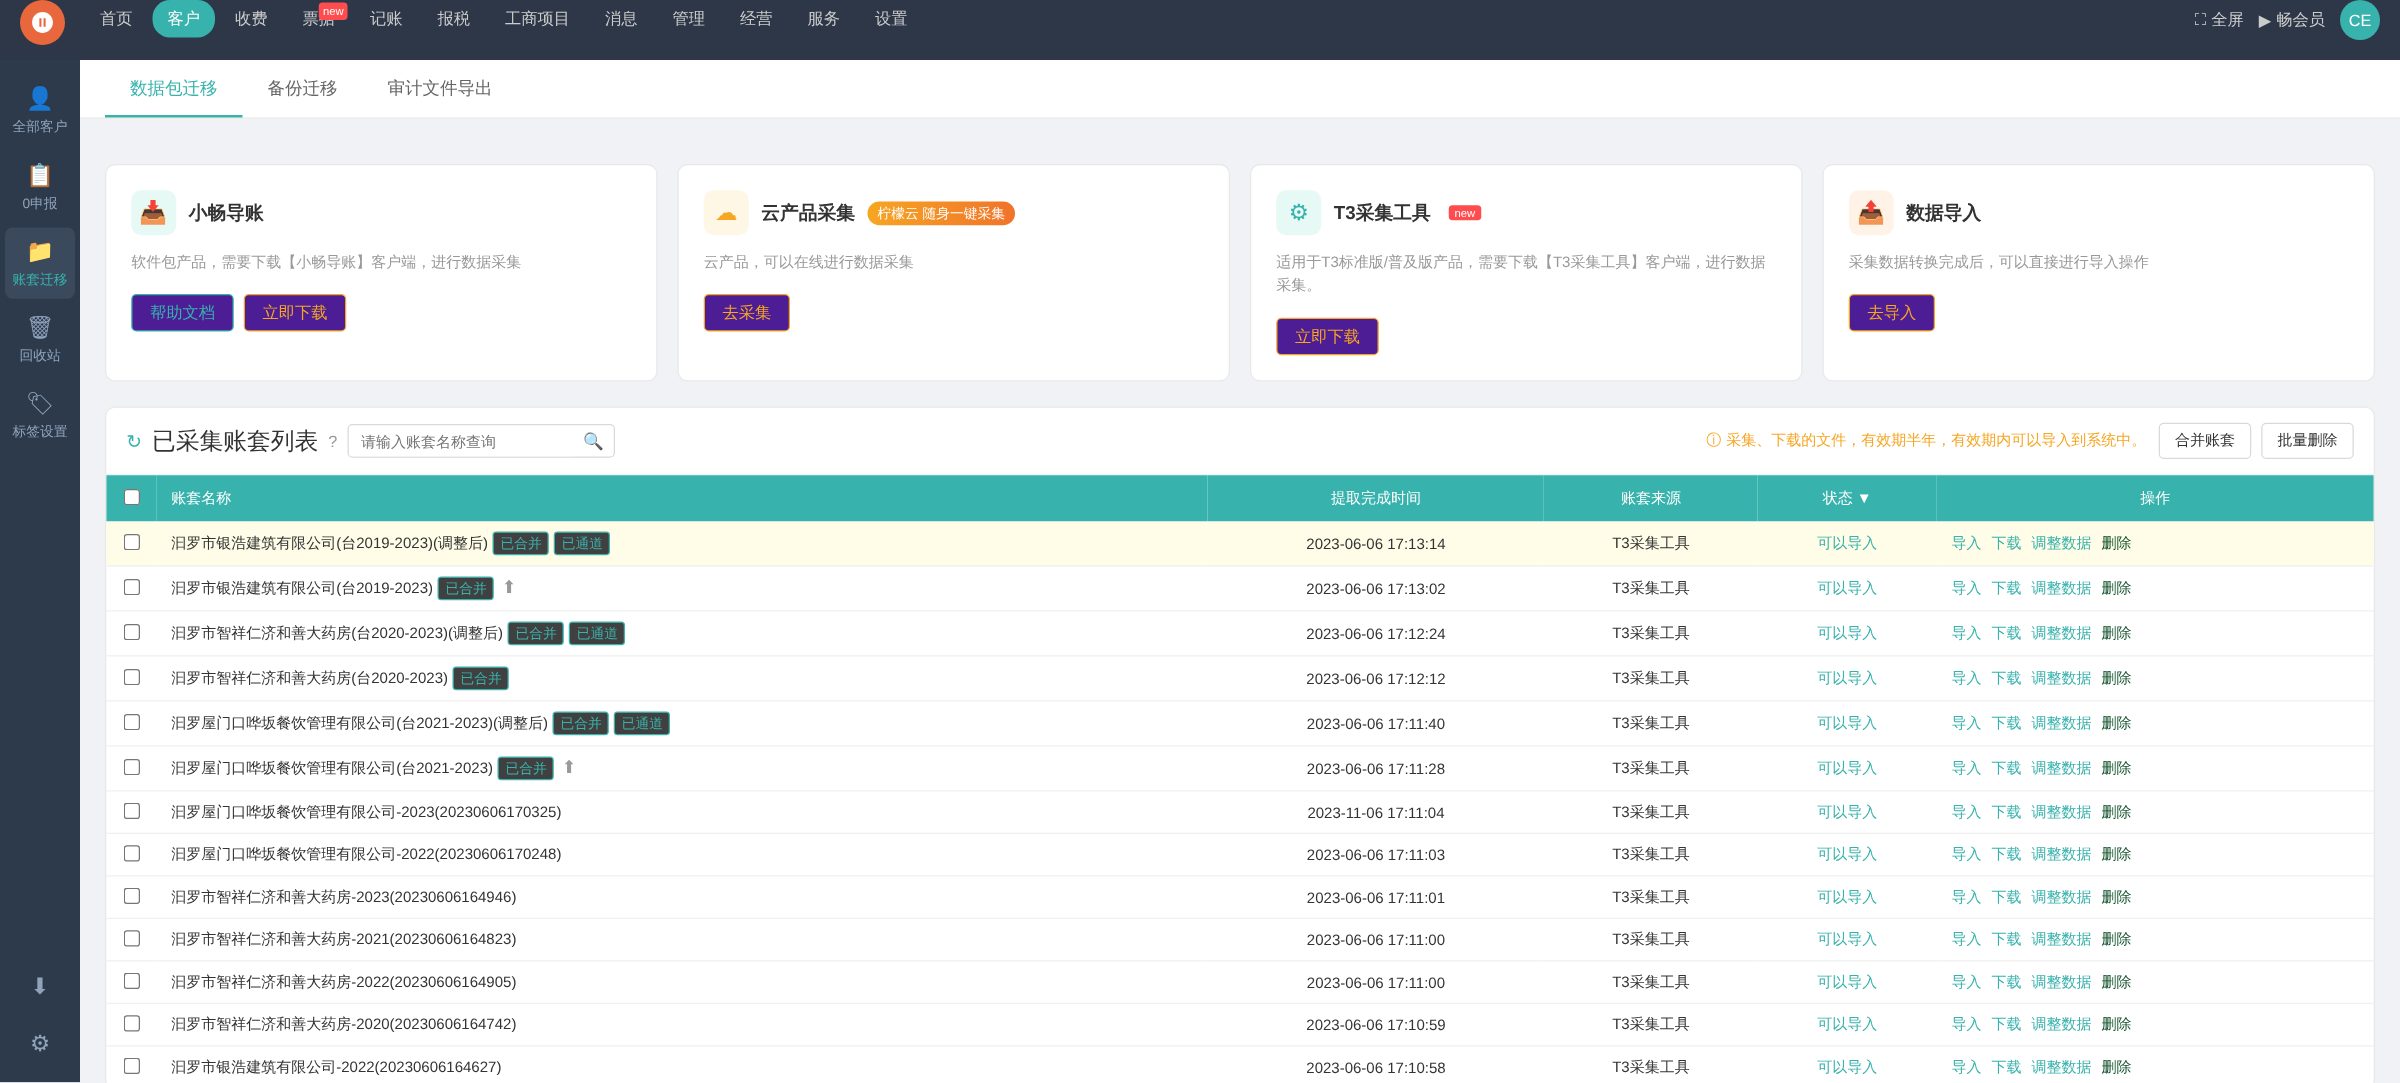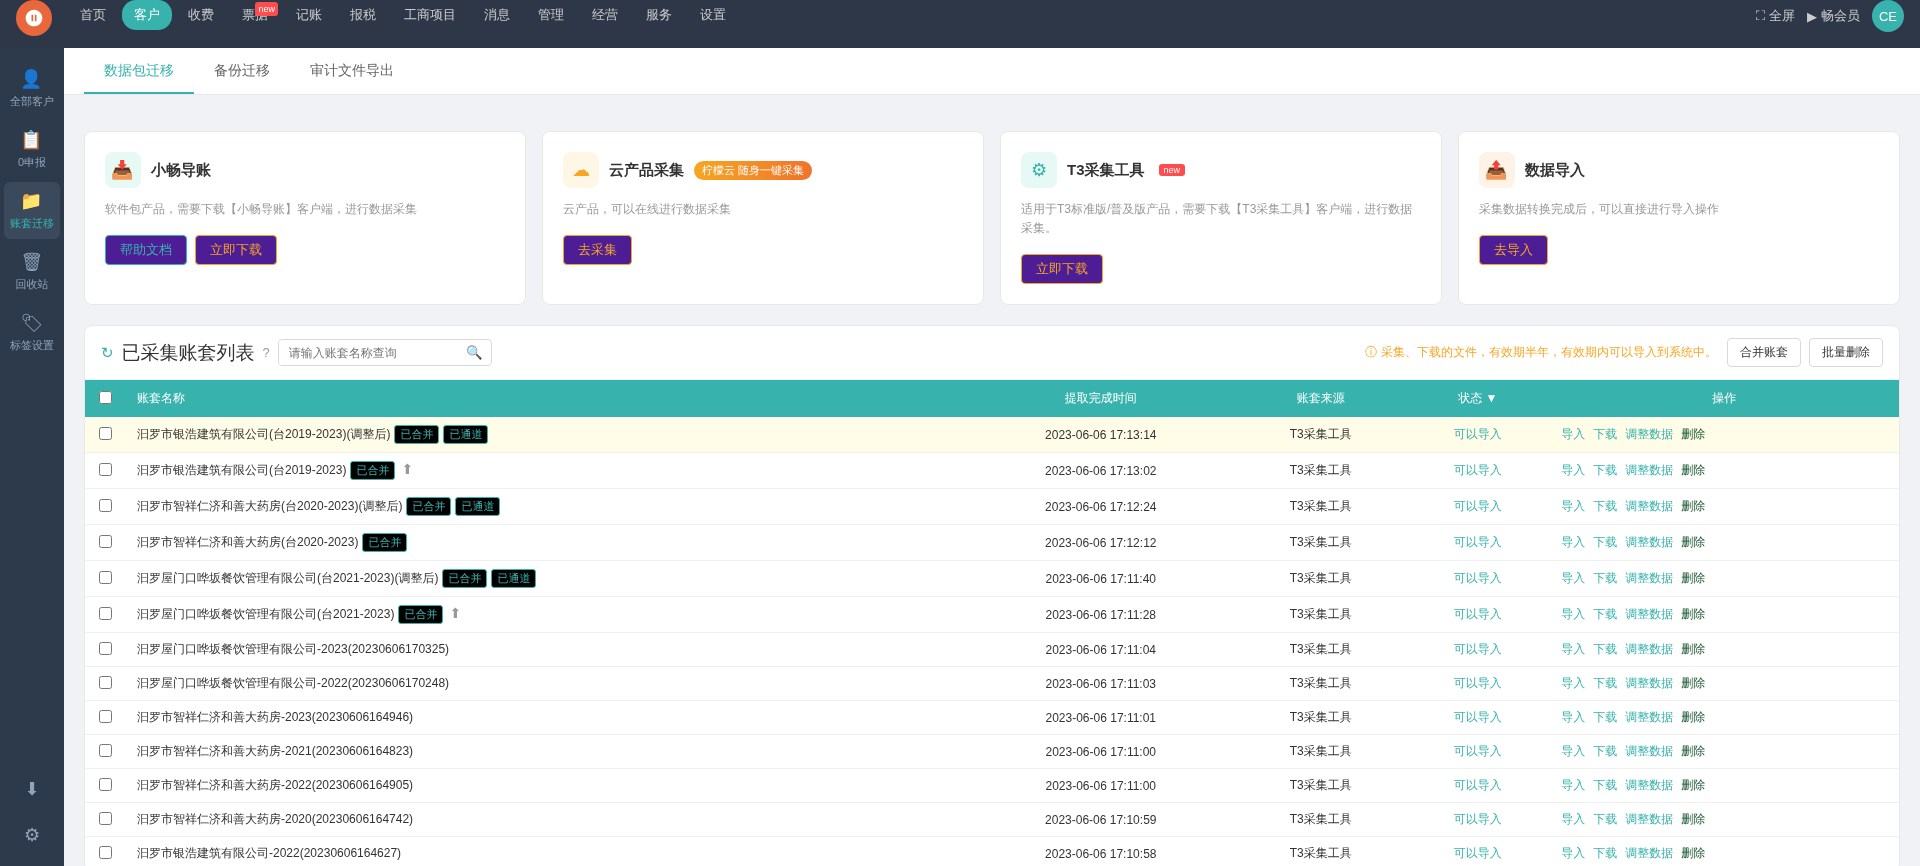--- a/index.html
+++ b/index.html
@@ -76,21 +76,21 @@
     thead tr { background: #38b2ac; color: #fff; }
     thead th { padding: 10px 12px; text-align: center; font-weight: 500; white-space: nowrap; }
     thead th:first-child { width: 40px; }
     thead th:nth-child(2) { text-align: left; }
     tbody tr { border-bottom: 1px solid #f0f0f0; }
     tbody tr.highlight { background: #fffde7; }
     tbody td { padding: 8px 12px; color: #333; }
     tbody td:first-child { text-align: center; width: 40px; }
     tbody td:nth-child(3), tbody td:nth-child(4), tbody td:nth-child(5) { text-align: center; }
     .tag { display: inline-block; font-size: 11px; padding: 1px 5px; border-radius: 3px; margin-left: 4px; }
-    .tag-green { background: #000000; color: #38b2ac; border: 1px solid #38b2ac; }
+    .tag-green { background: #404040; color: #38b2ac; border: 1px solid #38b2ac; }
     .action-btn { color: #38b2ac; cursor: pointer; margin-right: 8px; font-size: 12px; }
     .action-btn.red { color: #14532d; }
     .status-ok { color: #38b2ac; }
     .cloud-icon { color: #999; font-size: 14px; margin-left: 6px; cursor: pointer; }
 
     
     ::-webkit-scrollbar { width: 6px; height: 6px; }
     ::-webkit-scrollbar-track { background: #f1f1f1; }
     ::-webkit-scrollbar-thumb { background: #c1c1c1; border-radius: 3px; }
   </style>
@@ -303,21 +303,21 @@
                 <td><input type="checkbox" style=""></td>
                 <td>汩罗屋门口哗坂餐饮管理有限公司(台2021-2023)<span class="tag tag-green">已合并</span><span class="cloud-icon">⬆</span></td>
                 <td>2023-06-06 17:11:28</td>
                 <td>T3采集工具</td>
                 <td class="status-ok">可以导入</td>
                 <td><span class="action-btn">导入</span><span class="action-btn">下载</span><span class="action-btn">调整数据</span><span class="action-btn red">删除</span></td>
               </tr>
               <tr>
                 <td><input type="checkbox" style=""></td>
                 <td>汩罗屋门口哗坂餐饮管理有限公司-2023(20230606170325)</td>
-                <td>2023-06-06 17:11:04</td>
+                <td>2023-11-06 17:11:04</td>
                 <td>T3采集工具</td>
                 <td class="status-ok">可以导入</td>
                 <td><span class="action-btn">导入</span><span class="action-btn">下载</span><span class="action-btn">调整数据</span><span class="action-btn red">删除</span></td>
               </tr>
               <tr>
                 <td><input type="checkbox" style=""></td>
                 <td>汩罗屋门口哗坂餐饮管理有限公司-2022(20230606170248)</td>
                 <td>2023-06-06 17:11:03</td>
                 <td>T3采集工具</td>
                 <td class="status-ok">可以导入</td>

